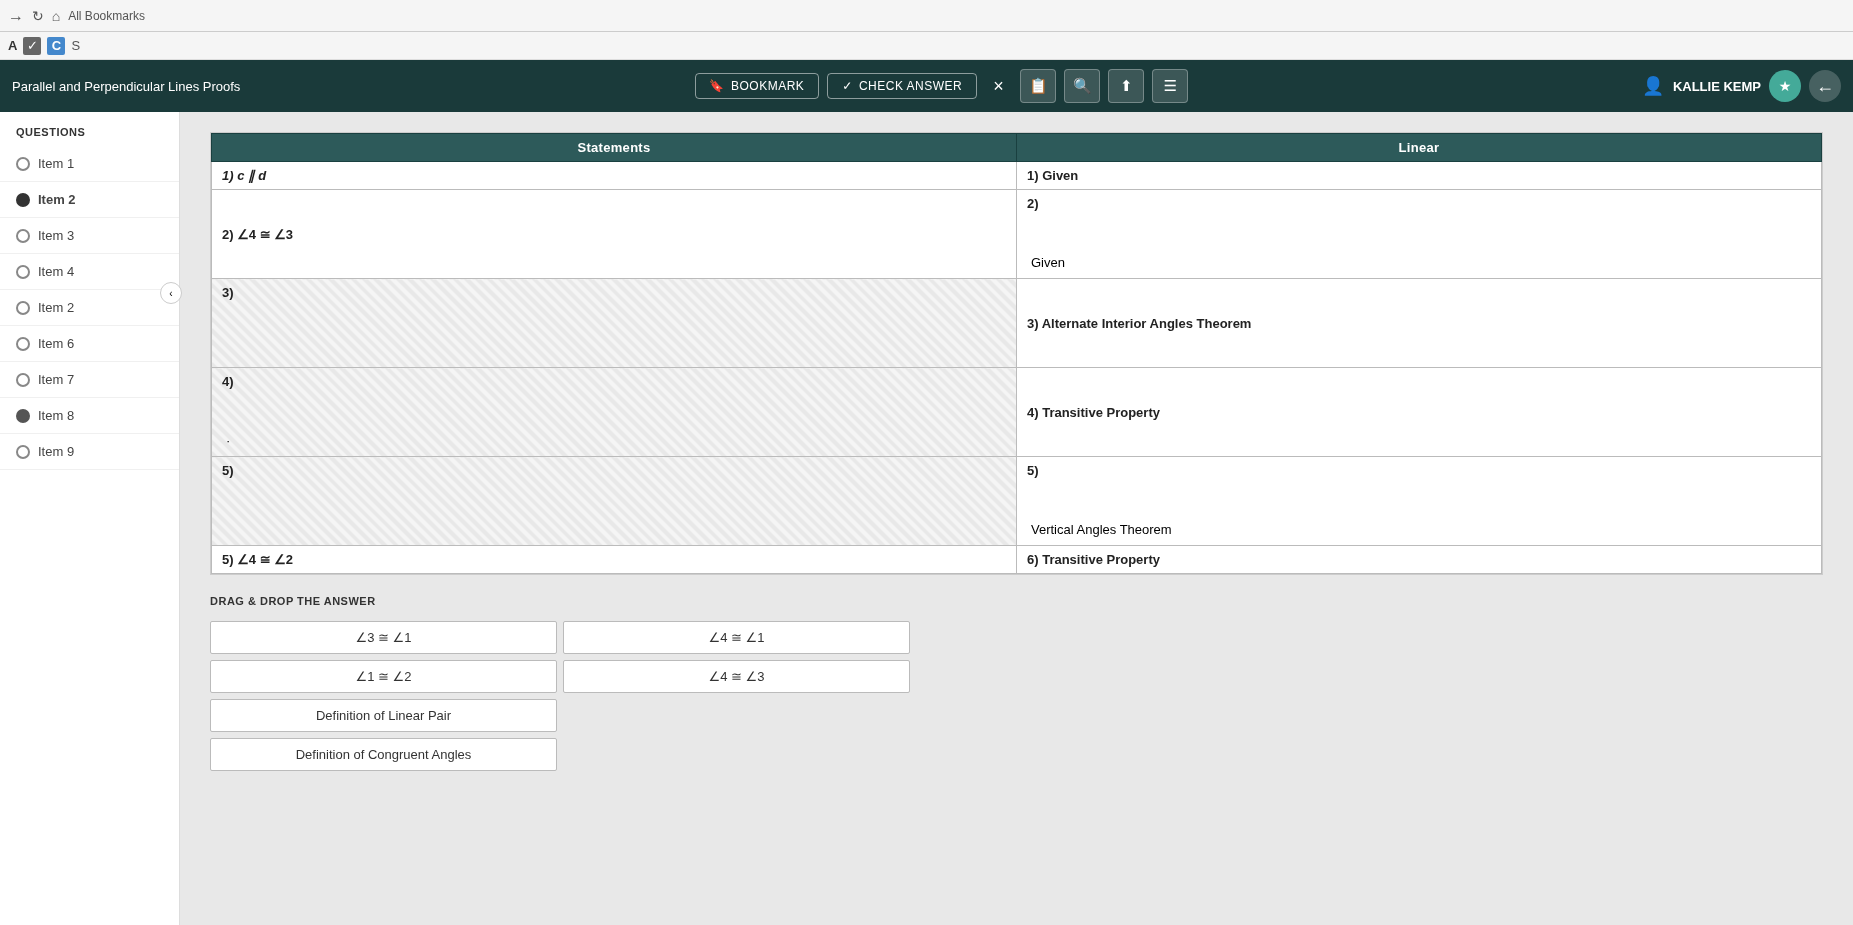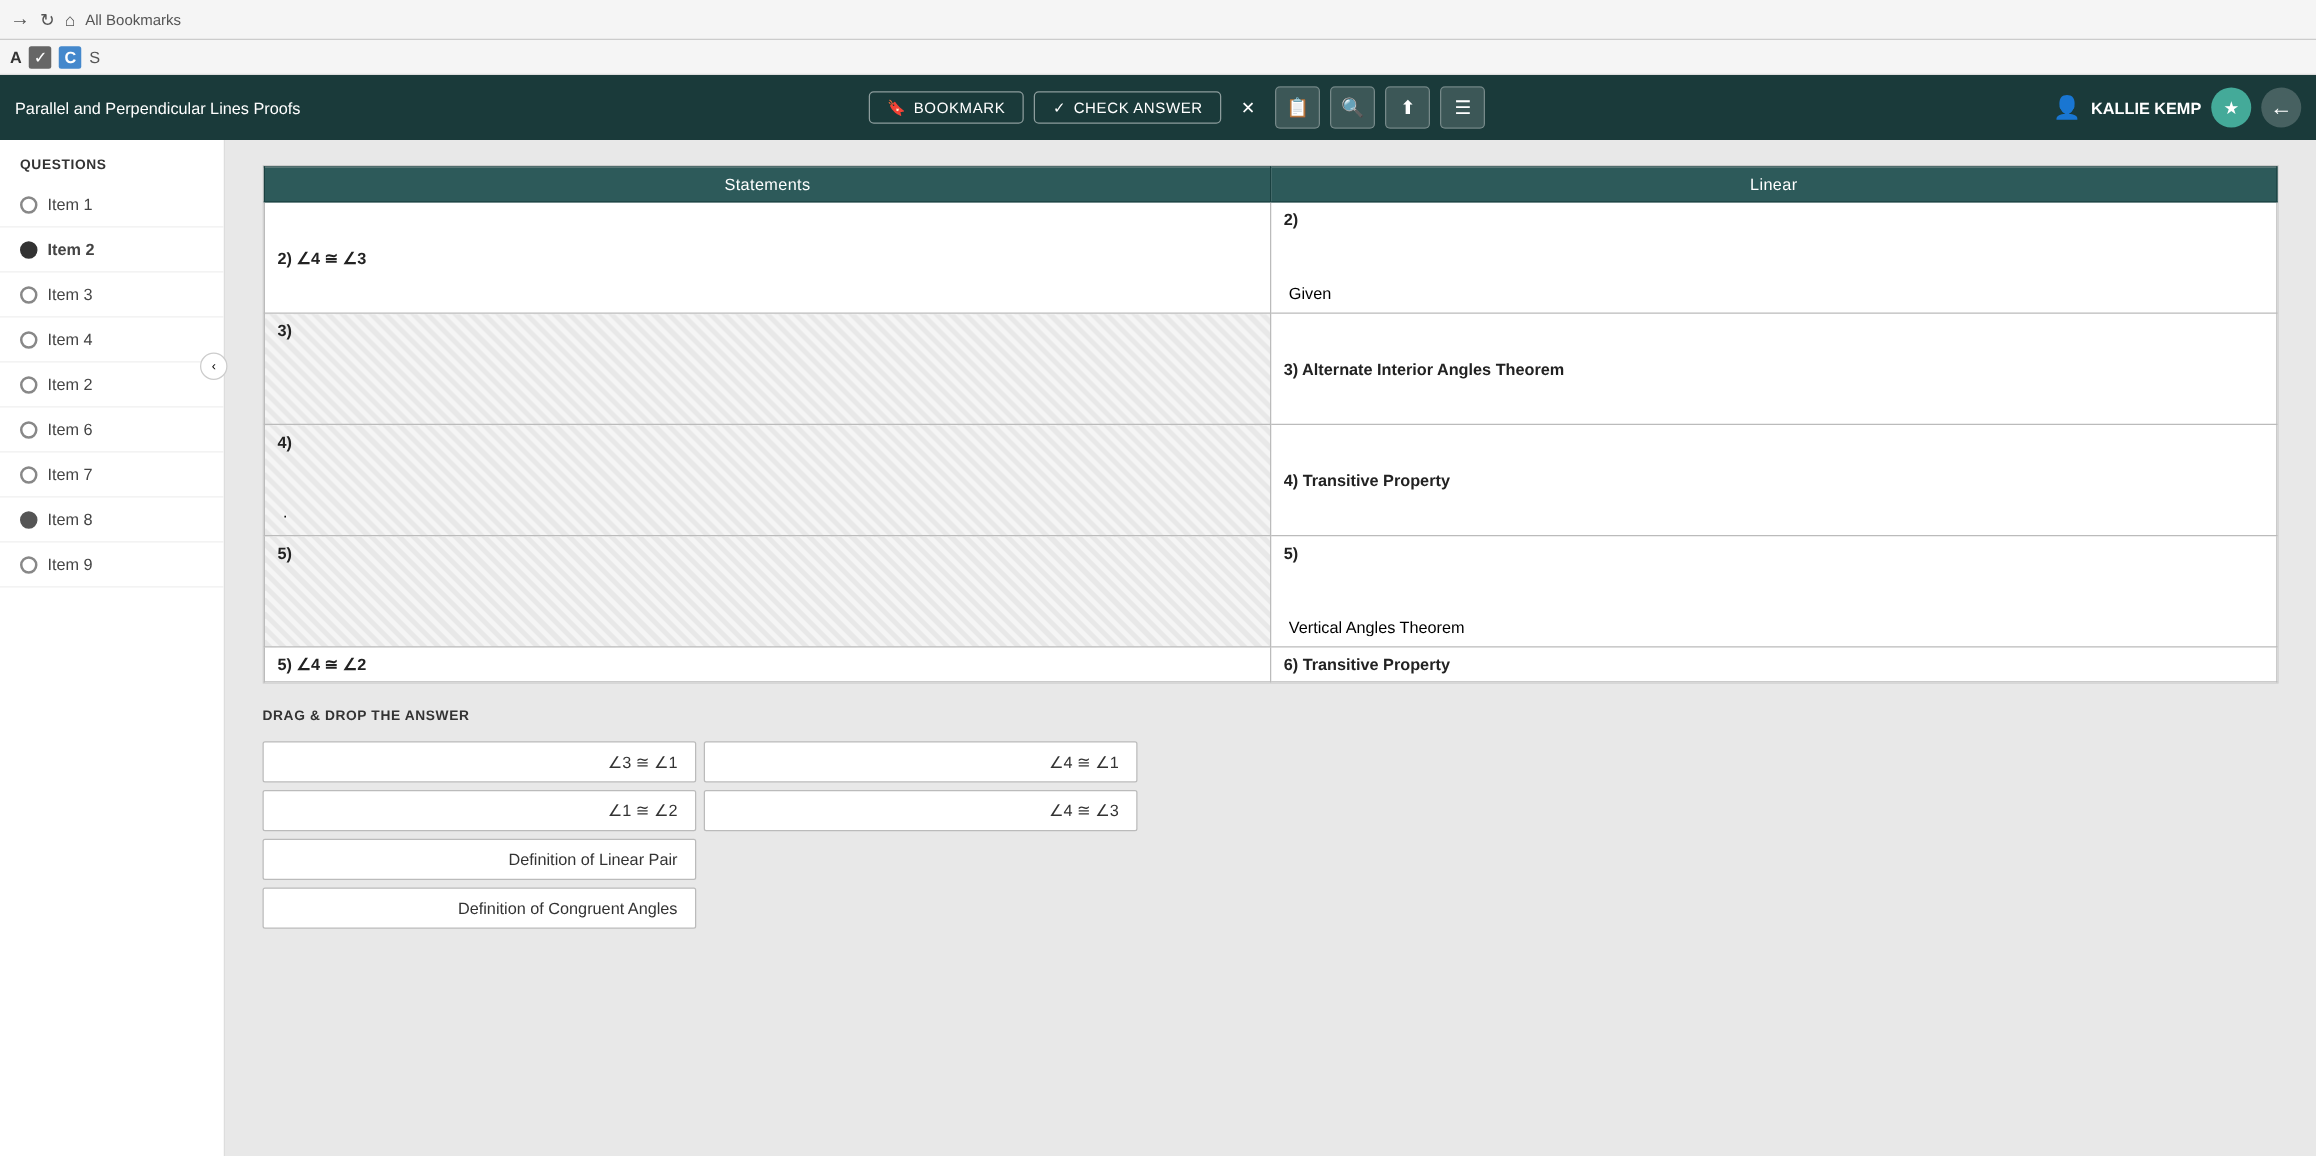--- a/index.html
+++ b/index.html
@@ -206,21 +206,21 @@
     }
     .proof-table {
       width: 100%;
       border-collapse: collapse;
     }
     .proof-table thead tr th {
       background: #2d5a5a;
       color: white;
       padding: 6px 16px;
       font-size: 13px;
-      font-weight: 400;
+      font-weight: 700;
       border: 1px solid #1a4040;
       letter-spacing: 0.3px;
     }
     .proof-table tbody tr td {
       border: 1px solid #bbb;
       padding: 6px 10px;
       font-size: 13px;
       color: #222;
       background: white;
       vertical-align: middle;
@@ -261,21 +261,21 @@
       grid-template-columns: 1fr 1fr;
       gap: 6px;
       max-width: 700px;
     }
     .drag-item {
       border: 1px solid #bbb;
       background: white;
       padding: 8px 14px;
       font-size: 13px;
       color: #333;
-      text-align: right;
+      text-align: center;
       cursor: grab;
       border-radius: 2px;
     }
     .drag-item.full-width {
       grid-column: 1;
     }
   </style>
 </head>
 <body>
 
@@ -382,20 +382,26 @@
     <div class="proof-table-wrapper">
       <table class="proof-table">
         <thead>
           <tr>
             <th style="width:50%;">Statements</th>
             <th style="width:50%;">Linear</th>
           </tr>
         </thead>
         <tbody>
 
+          <tr>
+            <td style="font-style:italic;font-weight:600;">
+              <span class="row-num">1) </span><em>c ∥ d</em>
+            </td>
+            <td style="font-weight:600;">1) Given</td>
+          </tr>
 
           <tr>
             <td style="font-weight:600;">
               <span class="row-num">2) </span>∠4 ≅ ∠3
             </td>
             <td>
               <span class="row-num">2) </span>
               <input type="text" value="Given" style="">
             </td>
           </tr>

